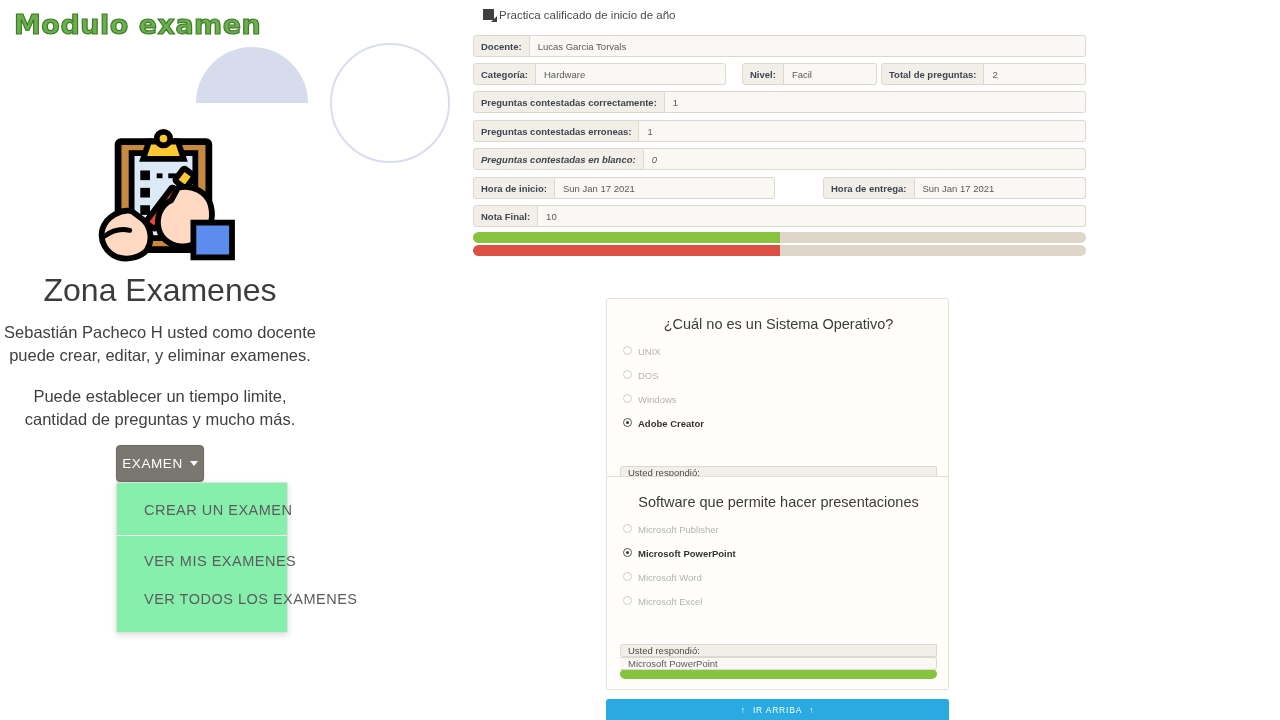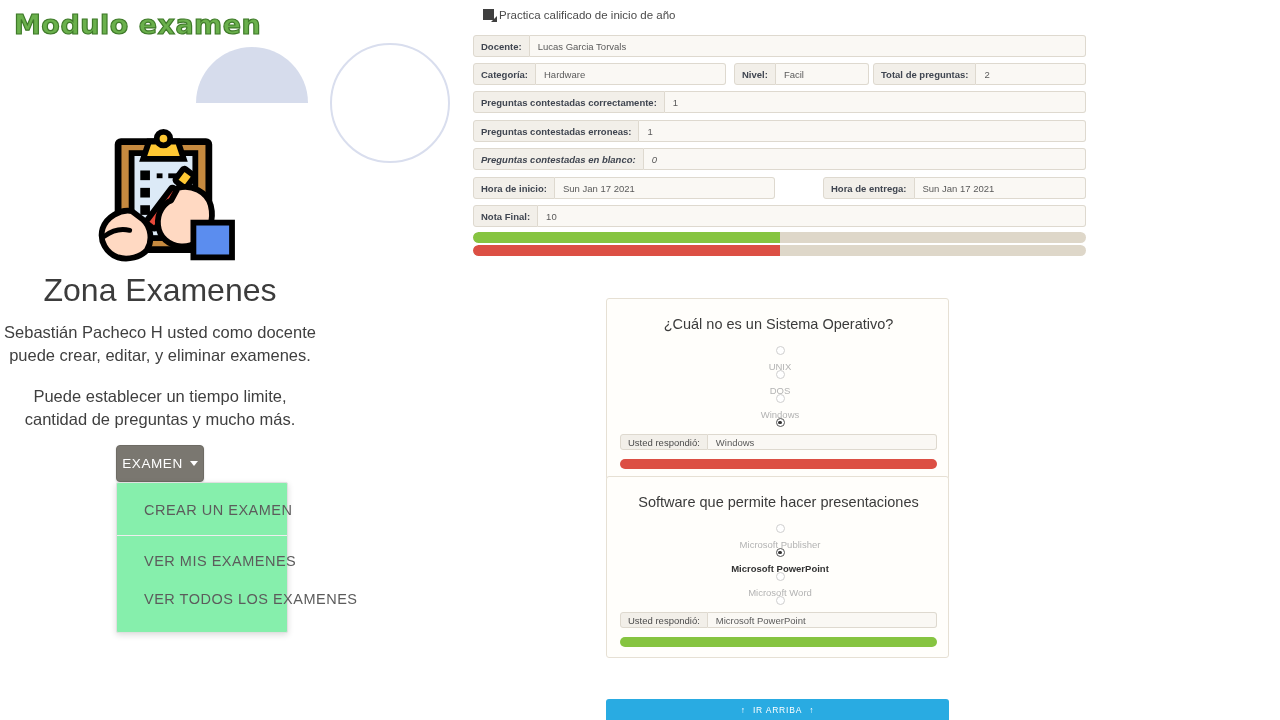--- a/index.html
+++ b/index.html
@@ -234,27 +234,26 @@
     padding: 14px 11px 10px 13px;
   }
   .qtitle {
     text-align: center;
     font-size: 14.5px;
     color: #3b3b3b;
     margin: 3px 0 14px 0;
   }
   .opt {
     display: flex;
-    align-items: center;
+    align-items: flex-start;
     gap: 6px;
     font-size: 9.5px;
     color: #b3b3b3;
     margin: 12px 0 3px 3px;
     height: 12px;
-    flex-direction: column;
   }
   .opt.selected { color: #333333; font-weight: bold; }
   .radio {
     width: 9px; height: 9px;
     border: 1px solid #cfcfcf;
     border-radius: 50%;
     background: #fff;
     box-sizing: border-box;
     position: relative;
     flex: none;
@@ -263,22 +262,23 @@
   .opt.selected .radio::after {
     content: "";
     position: absolute;
     left: 1.8px; top: 1.8px;
     width: 3.4px; height: 3.4px;
     background: #333;
     border-radius: 50%;
   }
   .ans-row {
     display: flex;
-    margin-top: 4px;
+    margin-top: 36px;
     height: 16px;
+    flex-direction: column;
   }
   .ans-label {
     background: #f2efe9;
     border: 1px solid #ded9cf;
     border-radius: 3px 0 0 3px;
     display: flex; align-items: center;
     padding: 0 7px;
     font-size: 9.5px;
     color: #4b4b4b;
     white-space: nowrap;
@@ -395,21 +395,21 @@
       <div class="fld-label">Docente:</div>
       <div class="fld-value">Lucas Garcia Torvals</div>
     </div>
   </div>
 
   <div class="field-row" style="top:63px;">
     <div class="fld" style="width:253px;">
       <div class="fld-label">Categoría:</div>
       <div class="fld-value">Hardware</div>
     </div>
-    <div class="fld" style="width:135px; margin-left:8px;">
+    <div class="fld" style="width:135px; margin-left:16px;">
       <div class="fld-label">Nivel:</div>
       <div class="fld-value">Facil</div>
     </div>
     <div class="fld" style="flex:1; margin-left:4px;">
       <div class="fld-label">Total de preguntas:</div>
       <div class="fld-value">2</div>
     </div>
   </div>
 
   <div class="field-row" style="top:91px;">

